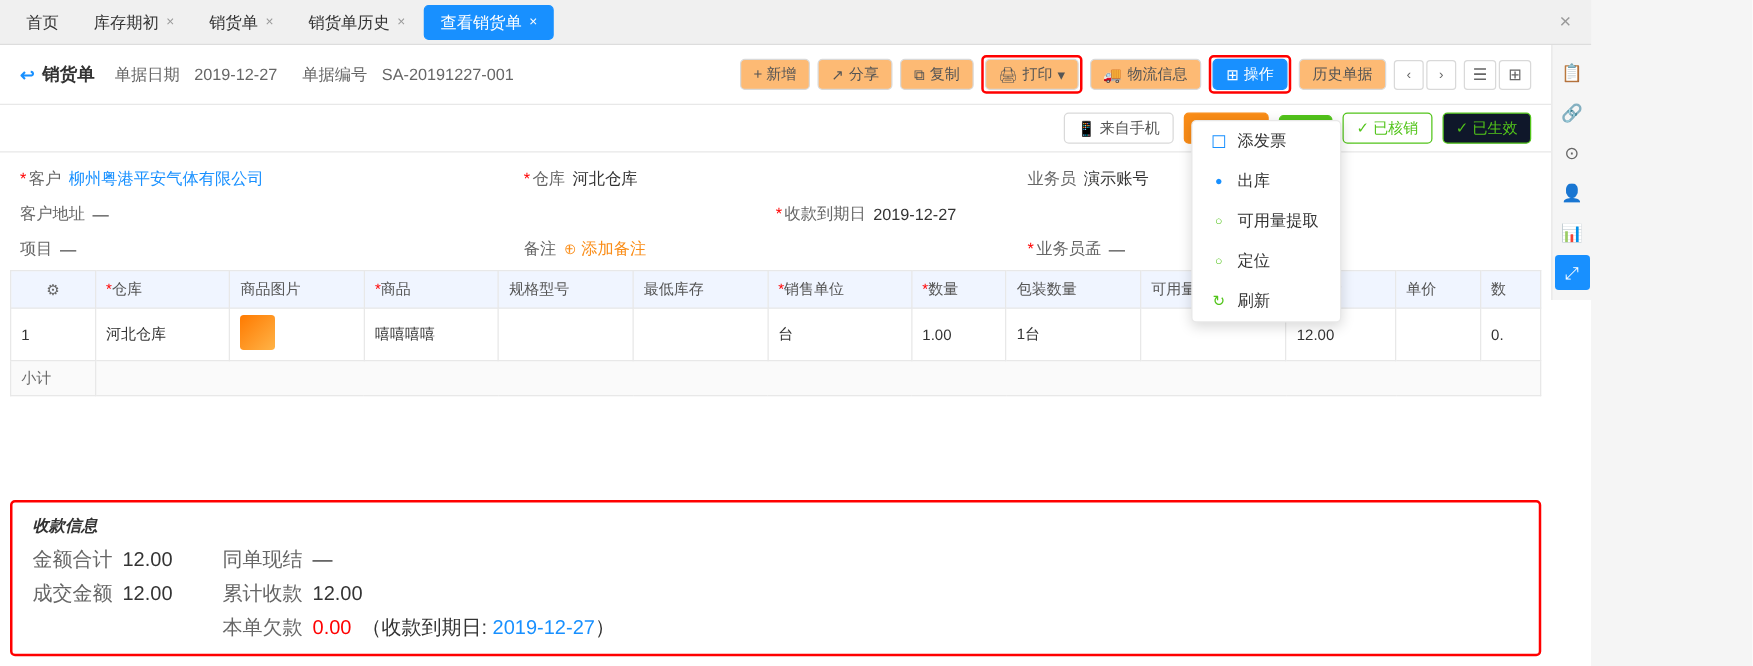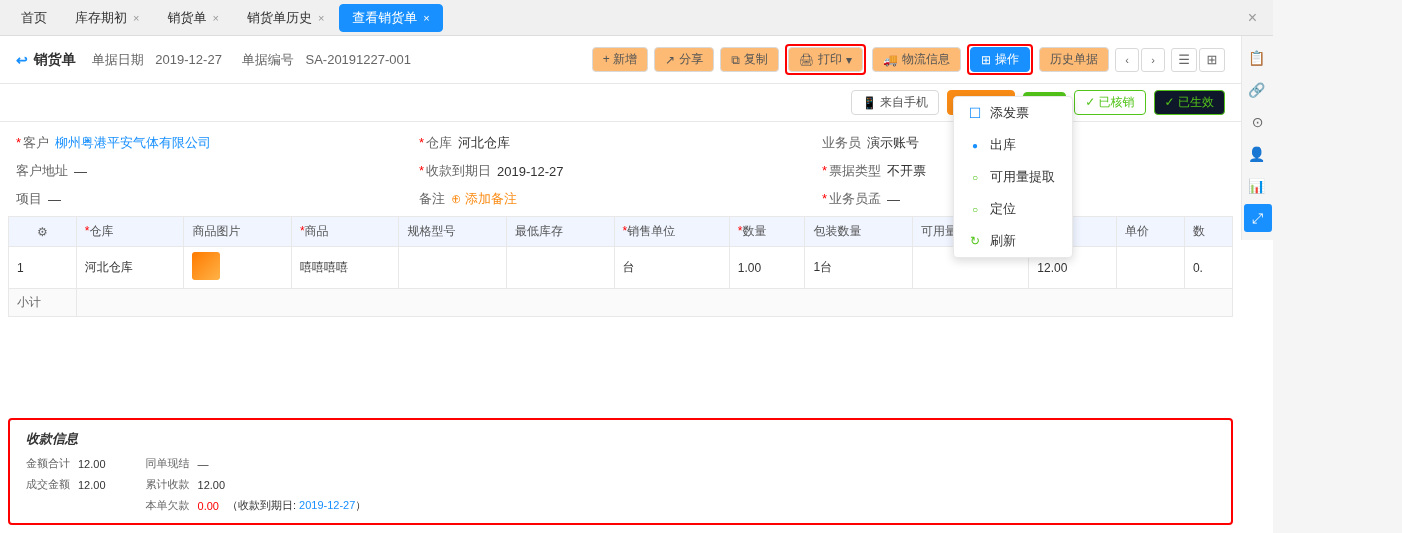--- a/index.html
+++ b/index.html
@@ -83,21 +83,21 @@
     .gear-cell { color: #666; cursor: pointer; text-align: center; }
 
     
     .bottom-info {
       border: 2px solid red; margin: 0 8px 8px; padding: 10px 16px; border-radius: 4px;
       background: #fff;
     }
     .bottom-title { font-weight: bold; font-size: 13px; margin-bottom: 8px; font-style: italic; }
     .bottom-fields { display: flex; gap: 40px; }
     .bottom-col { display: flex; flex-direction: column; gap: 6px; }
-    .bottom-field { display: flex; align-items: center; gap: 8px; font-size: 11px; }
+    .bottom-field { display: flex; align-items: center; gap: 8px; font-size: 16px; }
     .bottom-field-label { color: #666; }
     .bottom-field-value { color: #333; }
     .bottom-field-value.red { color: red; }
 
     
     .dropdown-overlay {
       position: absolute; top: 96px; right: 200px; background: #fff; border: 1px solid #e8e8e8;
       border-radius: 4px; box-shadow: 0 3px 10px rgba(0,0,0,0.15); z-index: 100; min-width: 120px;
     }
     .dropdown-item {
@@ -254,24 +254,20 @@
         </div>
       </div>
       <div class="form-row">
         <div class="form-field">
           <span class="form-label">客户地址</span>
           <span class="form-value">—</span>
         </div>
         <div class="form-field">
           <span class="form-label required">收款到期日</span>
           <span class="form-value">2019-12-27</span>
-        </div>
-        <div class="form-field">
-          <span class="form-label required">票据类型</span>
-          <span class="form-value">不开票</span>
         </div>
       </div>
       <div class="form-row">
         <div class="form-field">
           <span class="form-label">项目</span>
           <span class="form-value">—</span>
         </div>
         <div class="form-field">
           <span class="form-label">备注</span>
           <span class="form-value" style="color:#fa8c16; cursor:pointer;">

